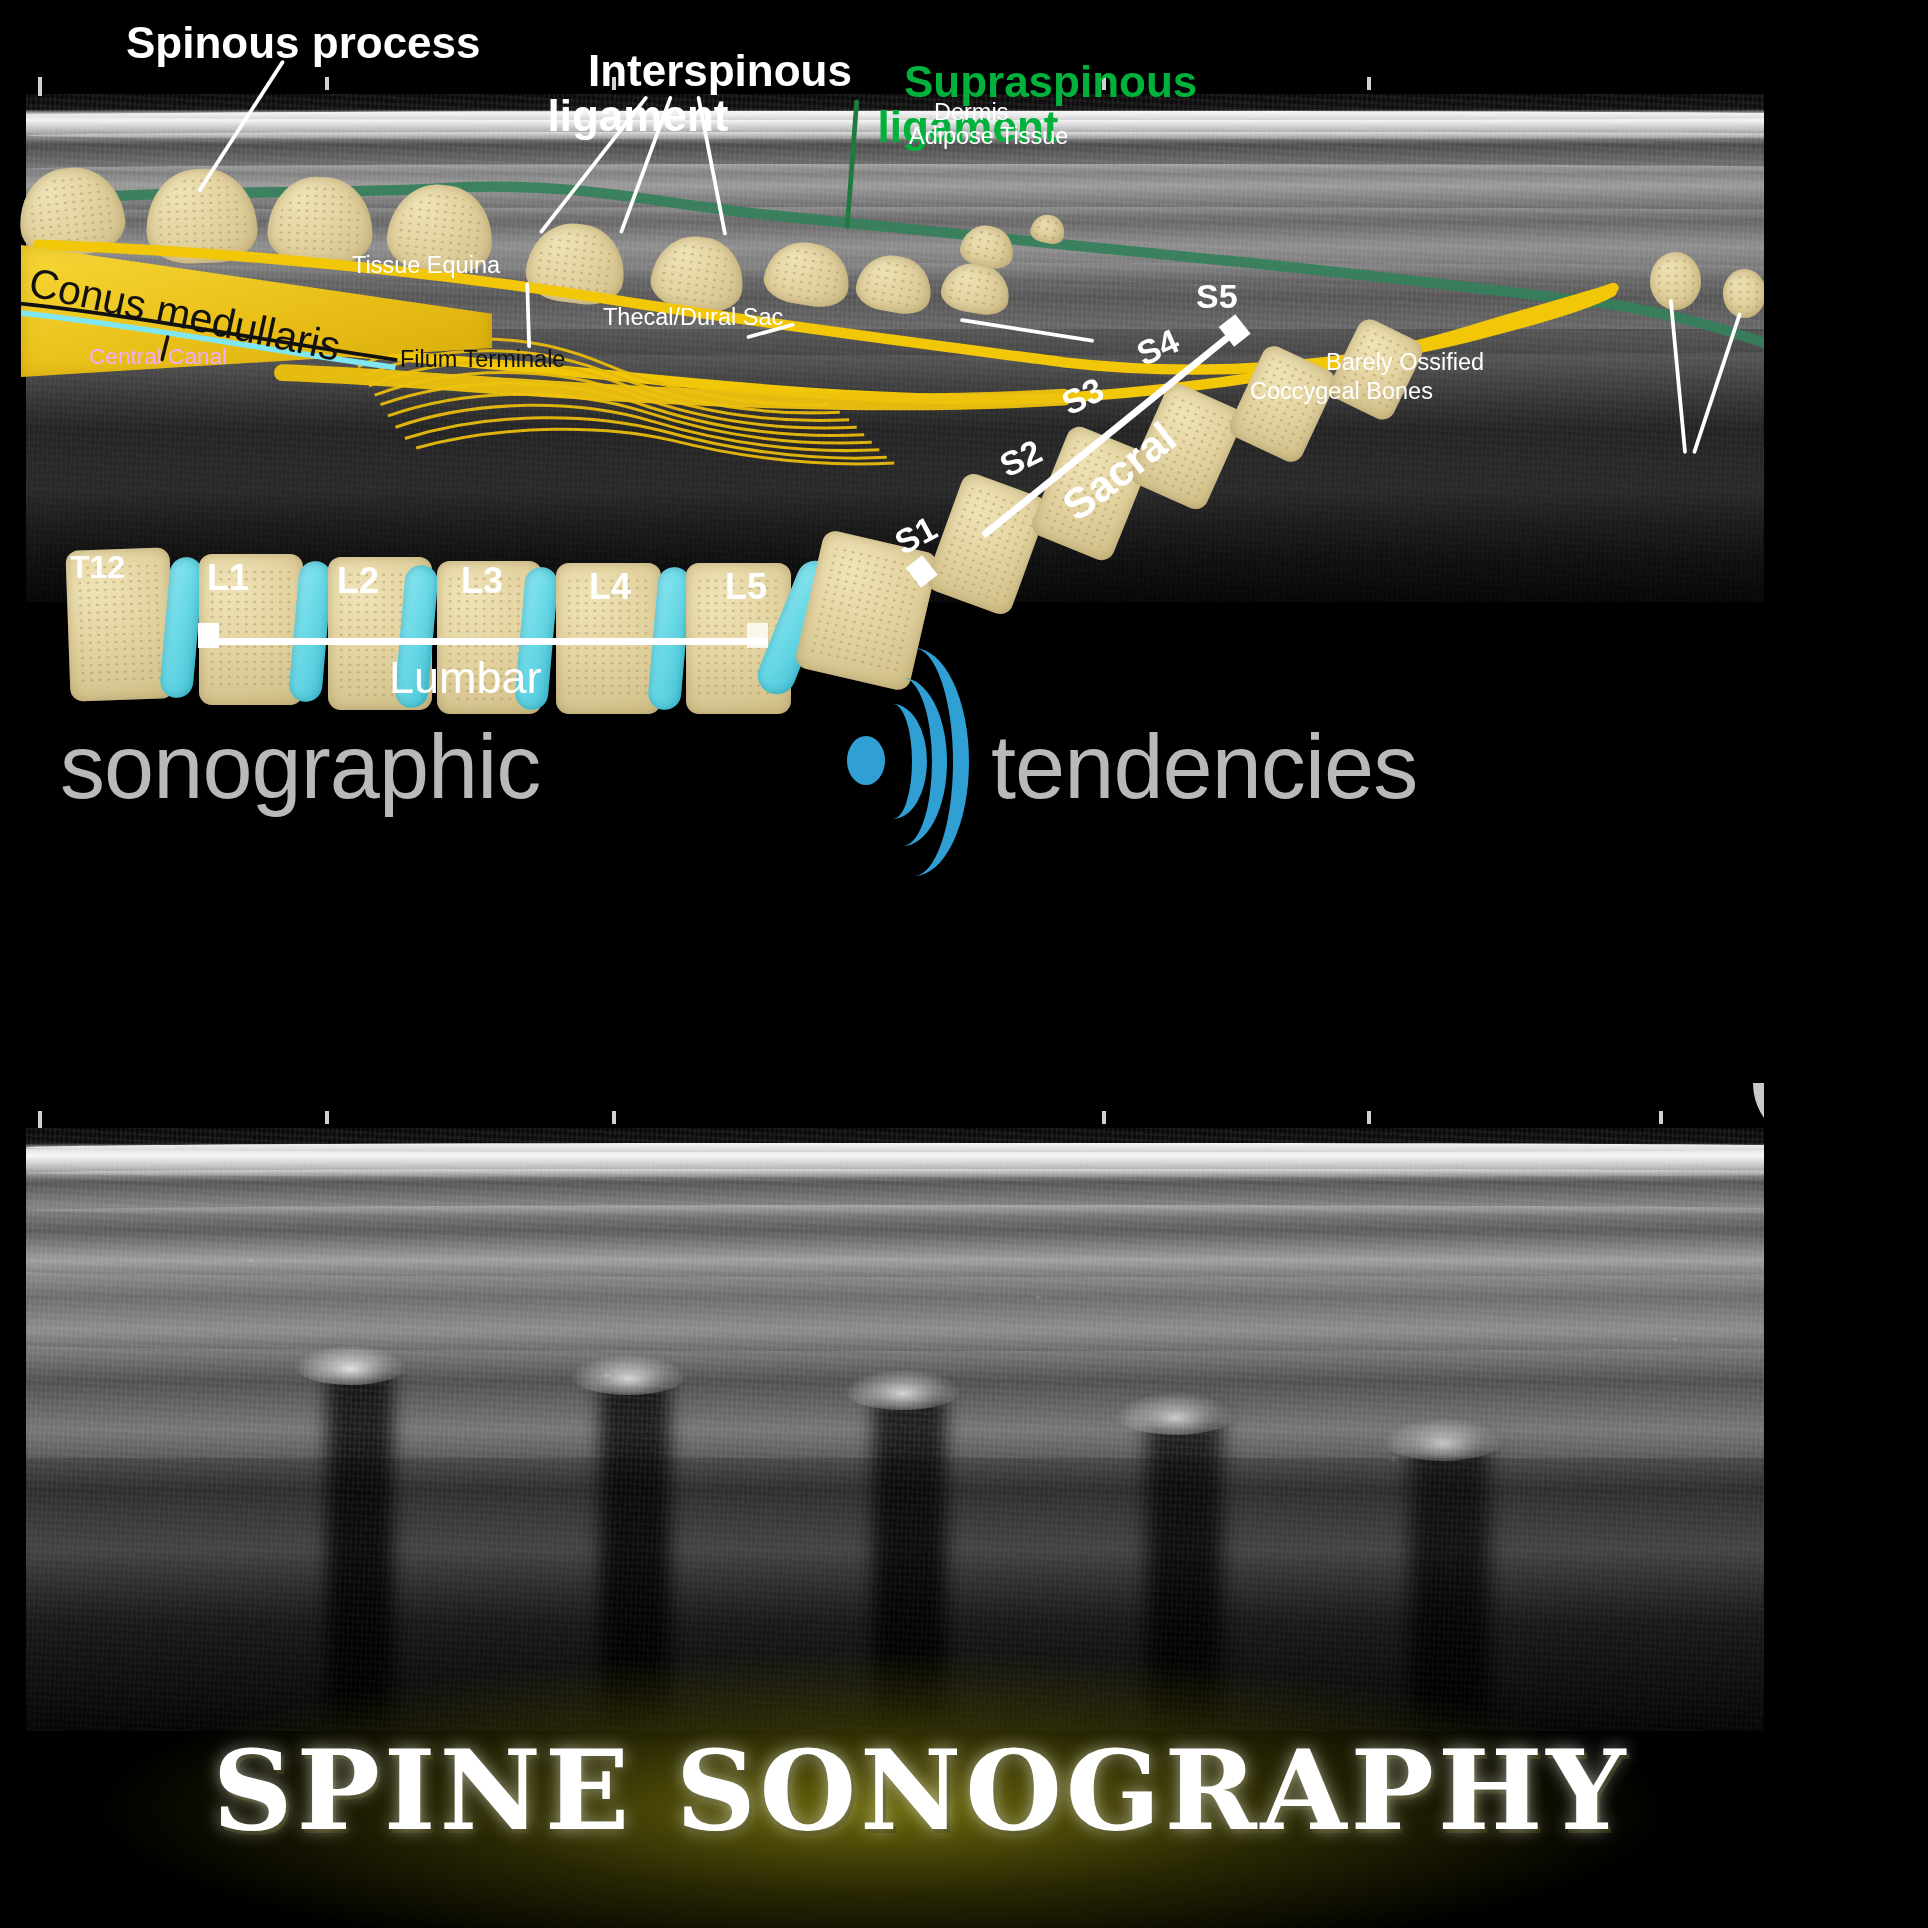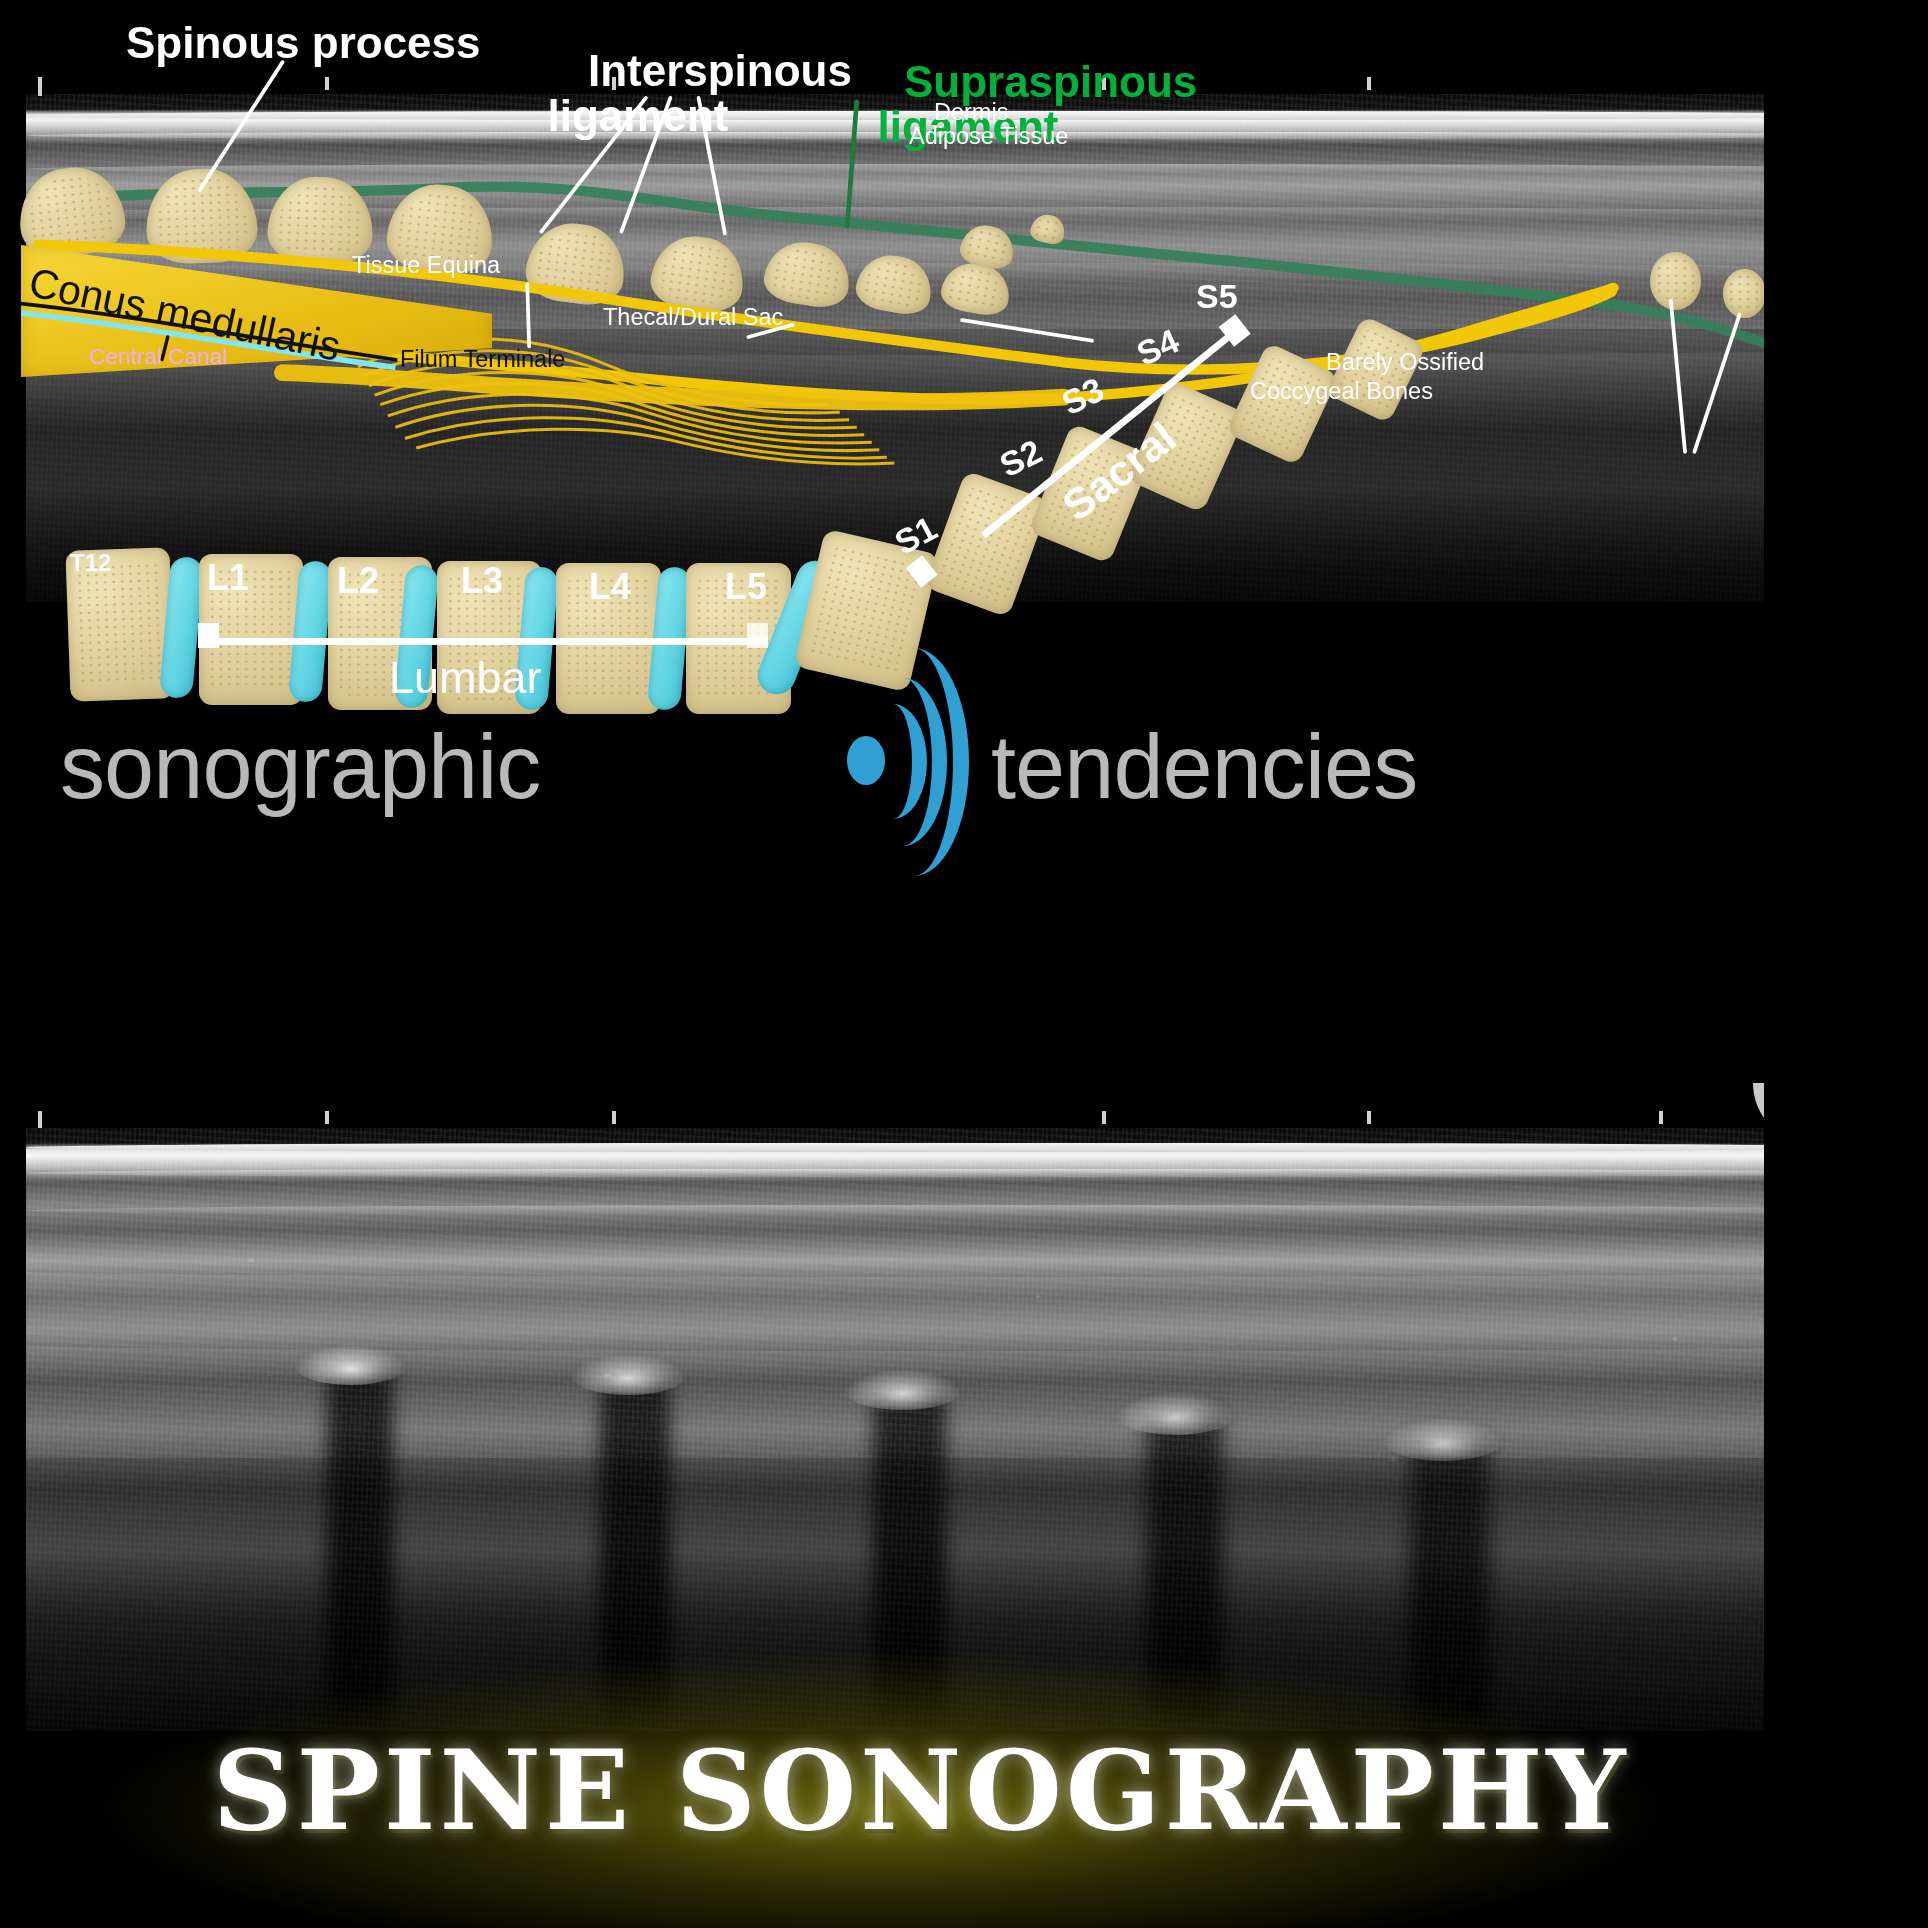--- a/index.html
+++ b/index.html
@@ -256,21 +256,21 @@
   <div class="wlabel thin abs" style="left:934px;top:101px;font-size:23.5px;">Dermis</div>
   <div class="wlabel thin abs" style="left:909px;top:125px;font-size:23.5px;">Adipose Tissue</div>
   <div class="wlabel thin abs" style="left:352px;top:254px;font-size:23.5px;">Tissue Equina</div>
   <div class="wlabel thin abs" style="left:603px;top:306px;font-size:23.5px;">Thecal/Dural Sac</div>
   <div class="wlabel thin abs" style="left:89px;top:345px;font-size:22.6px;color:#f0abfc;">Central Canal</div>
   <div class="wlabel thin abs" style="left:400px;top:348px;font-size:23.5px;color:#111;">Filum Terminale</div>
   <div class="wlabel abs" style="left:34px;top:262px;font-size:41px;color:#111;font-weight:400;transform:rotate(12deg);transform-origin:0 0;">Conus medullaris</div>
   <div class="wlabel thin abs" style="left:1326px;top:351px;font-size:23.5px;">Barely Ossified</div>
   <div class="wlabel thin abs" style="left:1250px;top:380px;font-size:23.5px;">Coccygeal Bones</div>
 
-  <div class="wlabel abs" style="left:70px;top:551px;font-size:24px;">T12</div>
+  <div class="wlabel abs" style="left:70px;top:551px;font-size:32px;">T12</div>
   <div class="wlabel abs" style="left:207px;top:560px;font-size:36px;">L1</div>
   <div class="wlabel abs" style="left:337px;top:563px;font-size:36px;">L2</div>
   <div class="wlabel abs" style="left:461px;top:563px;font-size:36px;">L3</div>
   <div class="wlabel abs" style="left:589px;top:569px;font-size:36px;">L4</div>
   <div class="wlabel abs" style="left:725px;top:569px;font-size:36px;text-align:center;">L5</div>
 
   <div class="wlabel abs" style="left:895px;top:518px;font-size:34px;transform:rotate(-28deg);">S1</div>
   <div class="wlabel abs" style="left:1000px;top:441px;font-size:34px;transform:rotate(-26deg);">S2</div>
   <div class="wlabel abs" style="left:1062px;top:379px;font-size:34px;transform:rotate(-26deg);">S3</div>
   <div class="wlabel abs" style="left:1137px;top:330px;font-size:34px;transform:rotate(-24deg);">S4</div>

